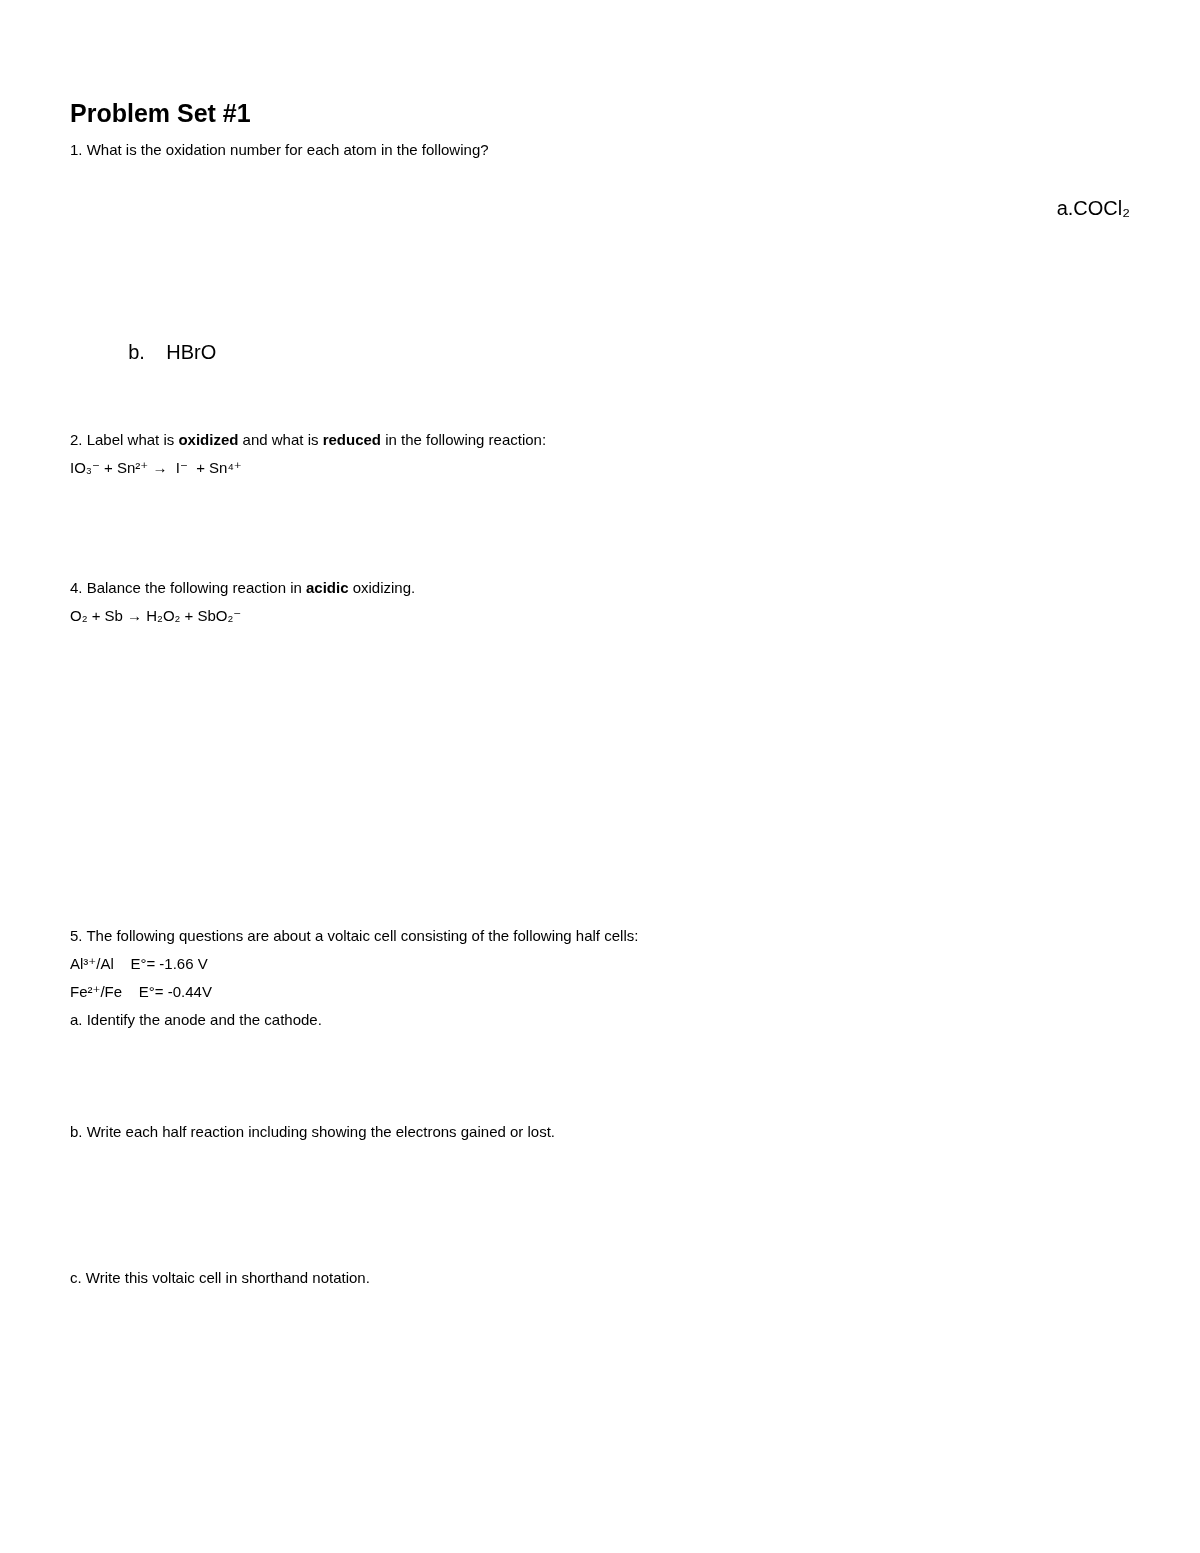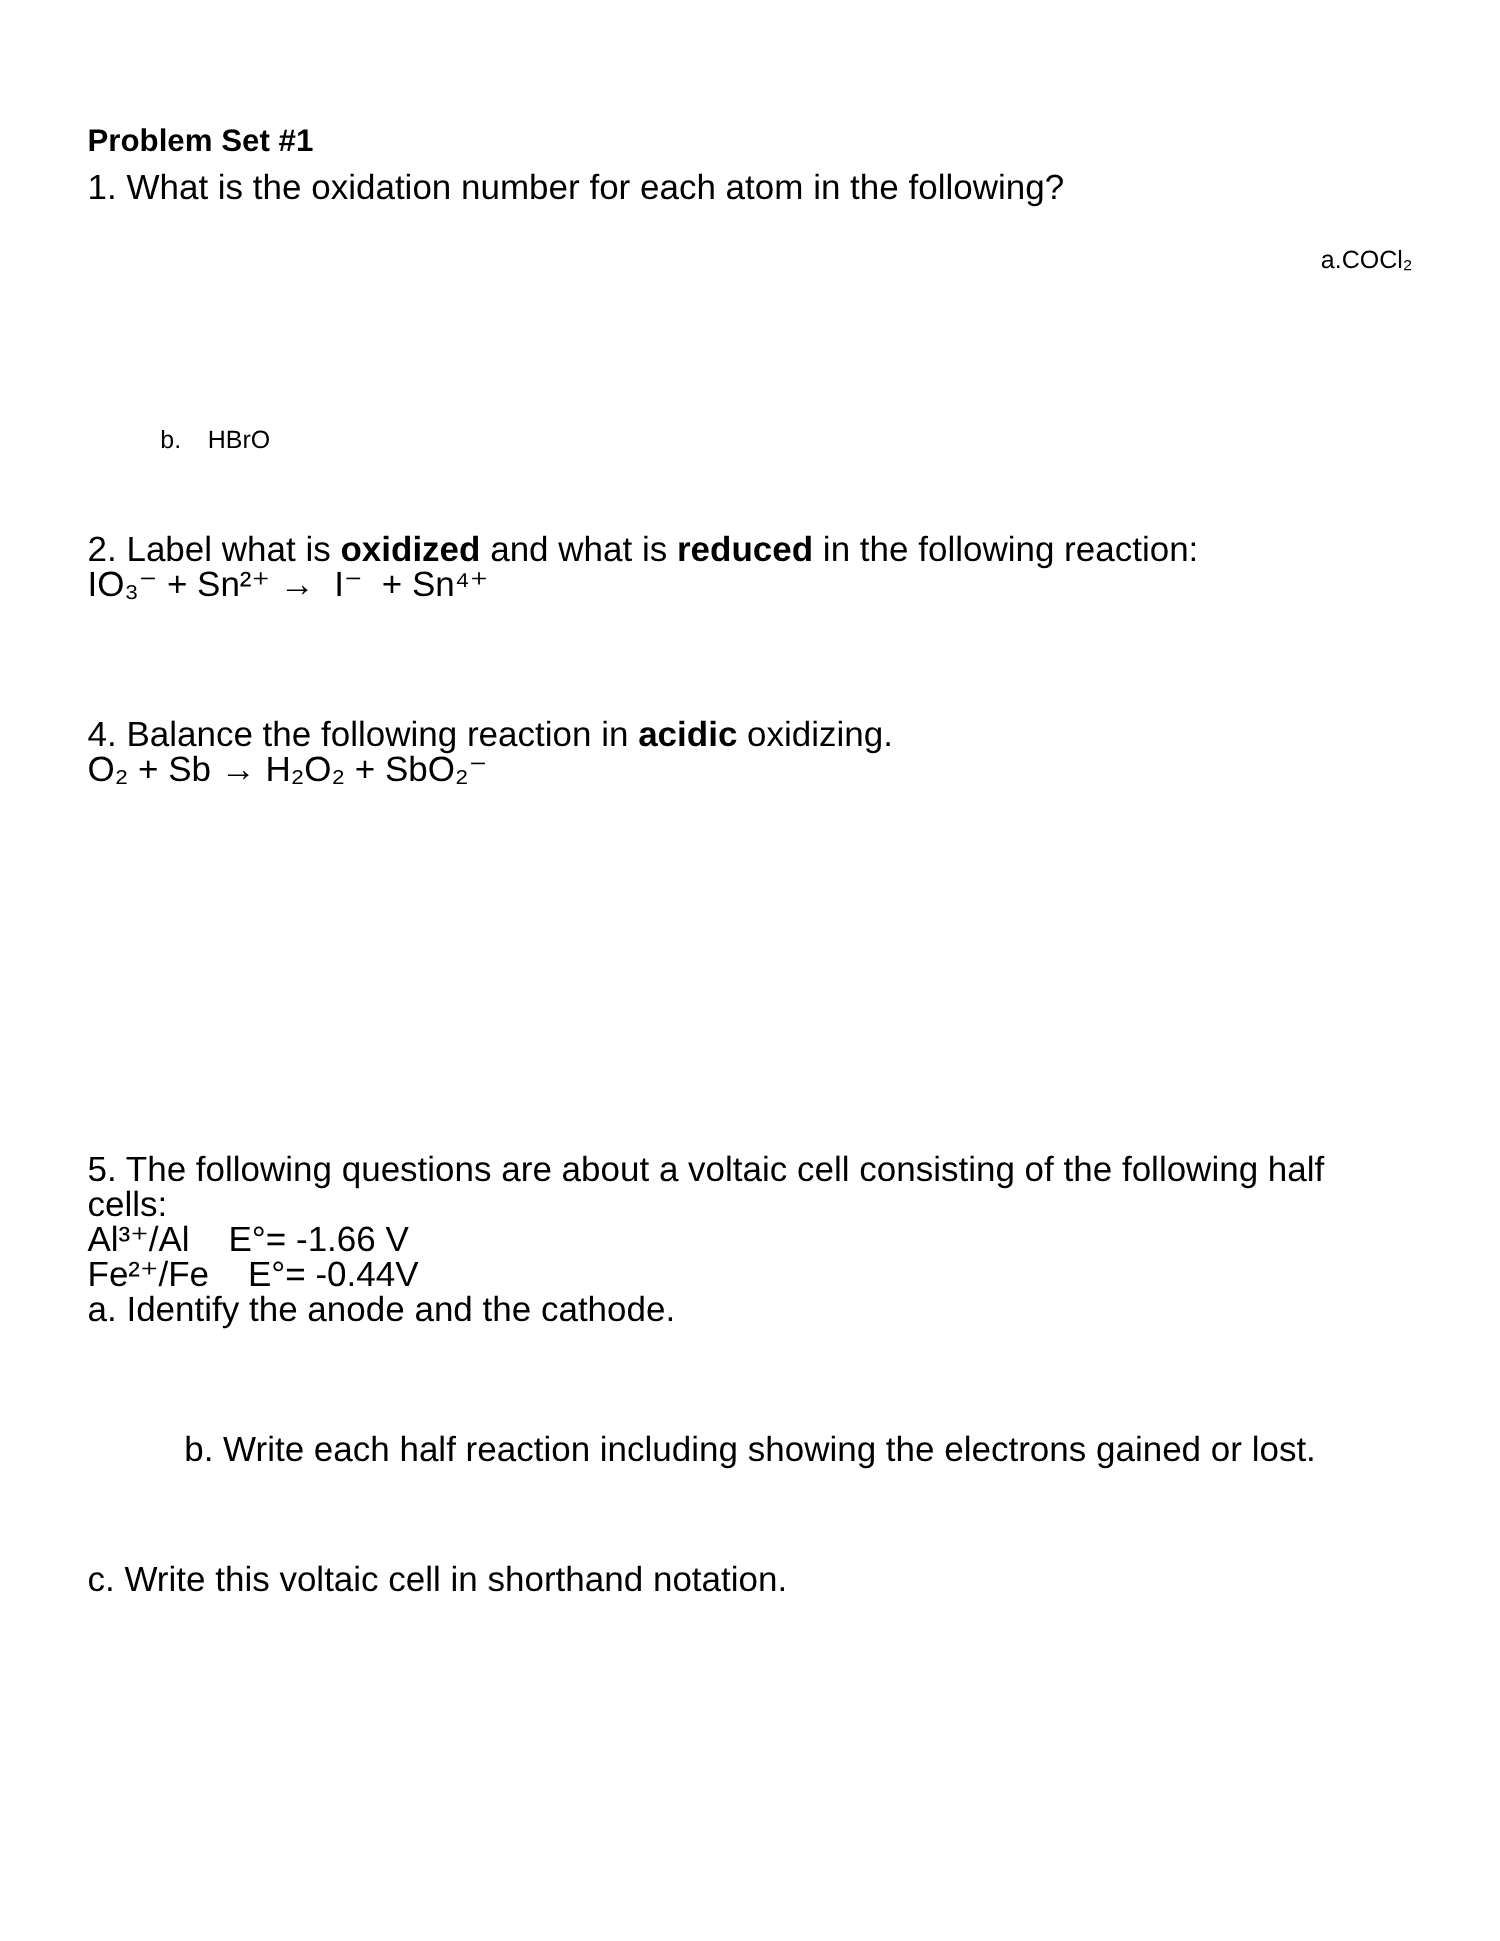--- a/index.html
+++ b/index.html
@@ -21,21 +21,21 @@
       overflow: hidden;
       border-radius: 15px;
     }
     .title {
       font-size: 25px;
       line-height: 30px;
       font-weight: 700;
       margin: 0 0 8px 0;
     }
     .line {
-      font-size: 28px;
+      font-size: 15px;
       line-height: 28px;
       margin: 0;
       white-space: pre-wrap;
     }
     .bold { font-weight: 700; }
     .sub-item {
       margin-left: 36px;
       font-size: 20px;
       line-height: 28px;
       white-space: pre-wrap;
@@ -45,21 +45,21 @@
       width: 38px;
     }
     
     .gap-a   { margin-bottom: 60px; text-align: right; }
     .gap-b   { margin-bottom: 32px; }
     .gap-q1p { margin-bottom: 2px; }
     .gap-rx2 { margin-bottom: 92px; }
     .gap-rx3 { margin-bottom: 108px; }
     .gap-rx4 { margin-bottom: 292px; }
     .gap-5a  { margin-bottom: 84px; }
-    .gap-5b  { margin-bottom: 76px; text-align: center; }
+    .gap-5b  { margin-bottom: 118px; }
     .gap-5c  { margin-bottom: 86px; }
   </style>
 </head>
 <body style="background: rgb(255, 255, 255); color: rgb(0, 0, 0);">
 
 <div class="page">
 
   <h1 class="title">Problem Set #1</h1>
 
   <p class="line gap-q1p">1. What is the oxidation number for each atom in the following?</p>

